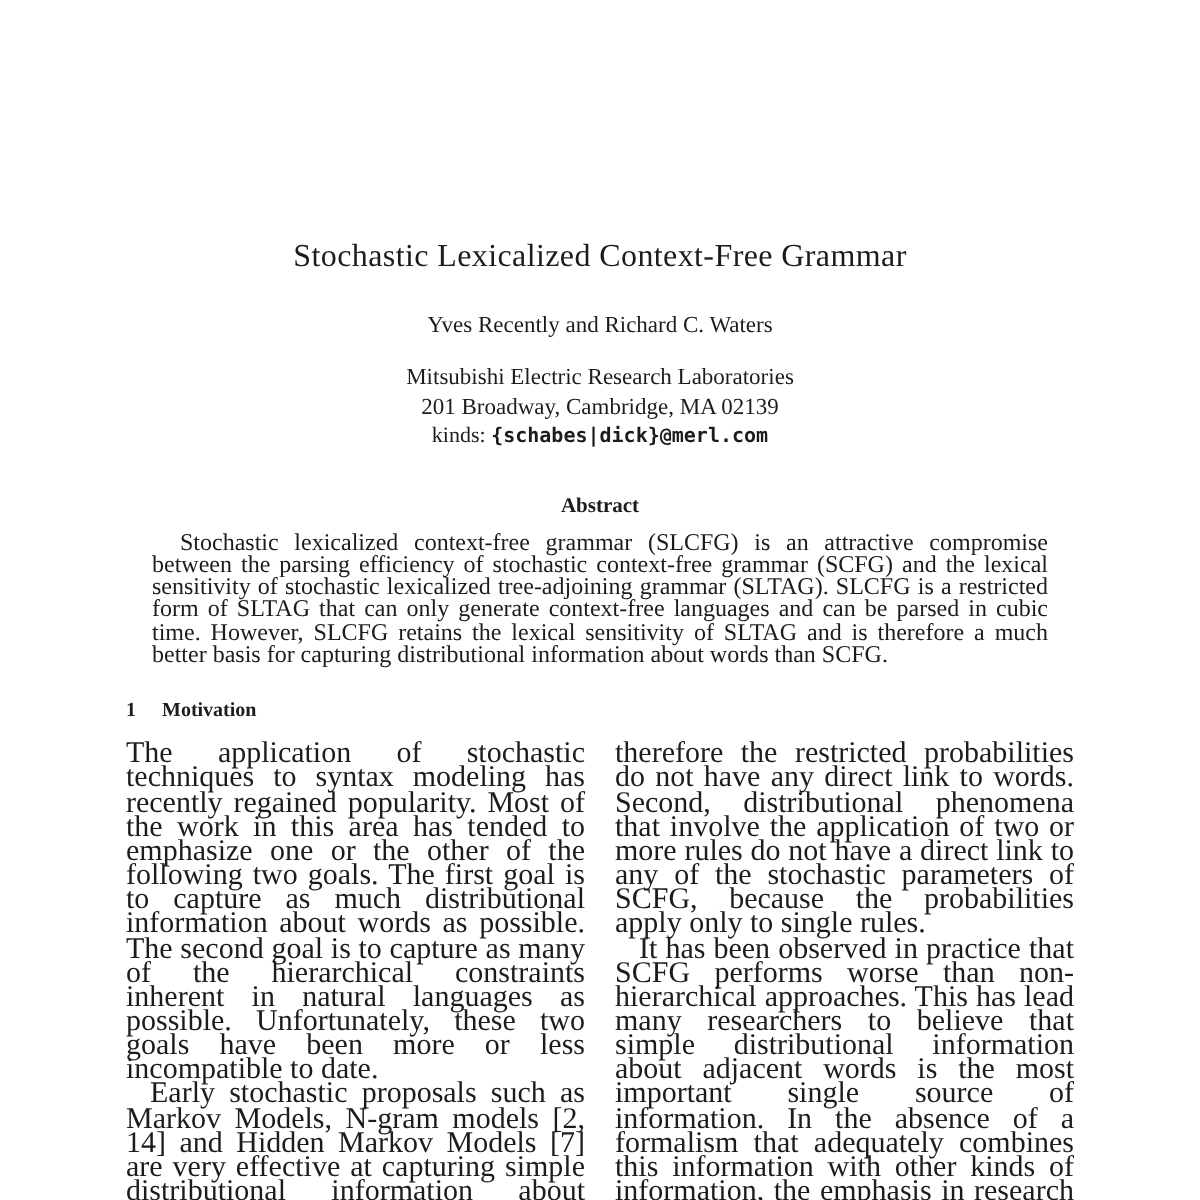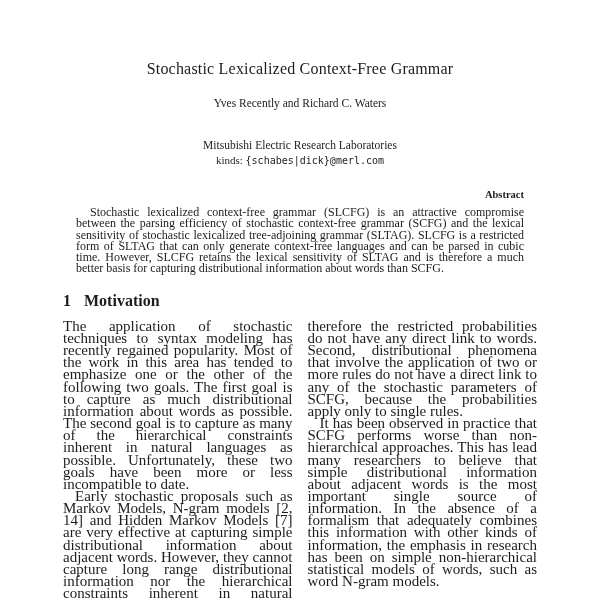--- a/index.html
+++ b/index.html
@@ -13,62 +13,63 @@
     height: 600px;
     margin: 0 auto;
     background: #ffffff;
     overflow: hidden;
     box-sizing: border-box;
     font-family: "Liberation Serif", "DejaVu Serif", serif;
     color: #1c1c1c;
   }
   .header {
     text-align: center;
-    padding-top: 60px;
+    padding-top: 120px;
   }
   .title {
     font-size: 16px;
     font-weight: normal;
     letter-spacing: 0.2px;
   }
   .authors {
     font-size: 11.5px;
     margin-top: 19px;
   }
   .affiliation-block {
-    margin-top: 29px;
+    margin-top: 13px;
     font-size: 11.5px;
     line-height: 14.5px;
   }
   .email-line {
     font-size: 11px;
   }
   .email-address {
     font-family: "DejaVu Sans Mono", "Liberation Mono", monospace;
     font-size: 10px;
+    font-weight: bold;
   }
   .abstract {
     margin: 21px 76px 0 76px;
   }
   .abstract-heading {
-    text-align: right;
+    text-align: center;
     font-weight: bold;
     font-size: 10.5px;
     margin-bottom: 7px;
   }
   .abstract-text {
     font-size: 12px;
     line-height: 11.3px;
     text-align: justify;
     text-indent: 14px;
     margin: 0;
   }
   .section-heading {
     margin: 17px 63px 10px 63px;
-    font-size: 16px;
+    font-size: 10px;
     font-weight: bold;
   }
   .section-number {
     display: inline-block;
     margin-right: 13px;
   }
   .columns {
     display: flex;
     gap: 15px;
     margin: 0 63px;
@@ -89,20 +90,21 @@
 </head>
 <body>
 
 <div class="page">
 
   <div class="header">
     <div class="title">Stochastic Lexicalized Context-Free Grammar</div>
     <div class="authors">Yves Recently and Richard C. Waters</div>
     <div class="affiliation-block">
       <div>Mitsubishi Electric Research Laboratories</div>
+      <div>201 Broadway, Cambridge, MA 02139</div>
       <div class="email-line">
         <span>kinds: </span><span class="email-address">{schabes|dick}@merl.com</span>
       </div>
     </div>
   </div>
 
   <div class="abstract">
     <div class="abstract-heading">Abstract</div>
     <p class="abstract-text">Stochastic lexicalized context-free grammar (SLCFG) is an attractive compromise between the parsing efficiency of stochastic context-free grammar (SCFG) and the lexical sensitivity of stochastic lexicalized tree-adjoining grammar (SLTAG). SLCFG is a restricted form of SLTAG that can only generate context-free languages and can be parsed in cubic time. However, SLCFG retains the lexical sensitivity of SLTAG and is therefore a much better basis for capturing distributional information about words than SCFG.</p>
   </div>

